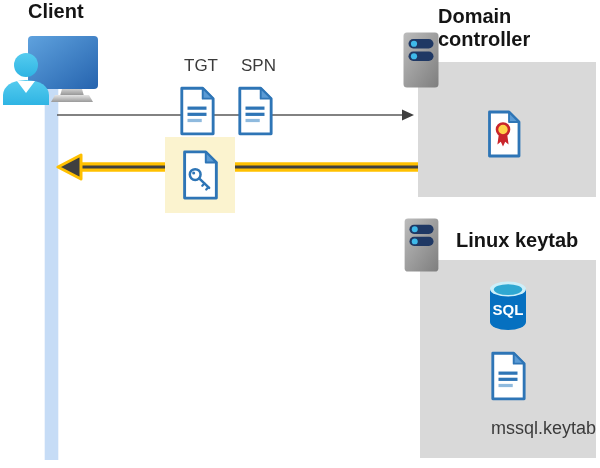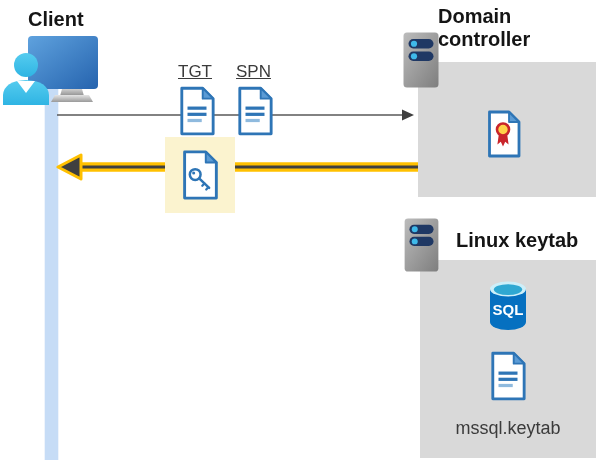--- a/index.html
+++ b/index.html
@@ -14,22 +14,22 @@
     left:44px;top:78px;width:13px;height:382px;
     background:#C6DCF6;border-left:1px solid #eef4fc;border-right:1px solid #eef4fc;
   }
   .gray-box{background:#D9D9D9;}
   .dc-box{left:418px;top:62px;width:178px;height:135px;}
   .linux-box{left:420px;top:260px;width:176px;height:198px;}
   .pale-box{
     left:165px;top:137px;width:70px;height:76px;background:#FBF3CF;
     display:flex;align-items:center;justify-content:center;
   }
-  .ticket-label{width:40px;text-align:left;top:62px;text-decoration:underline;}
-  .keytab-label{left:420px;top:418px;width:176px;text-align:center;font-size:18px;color:#3b3b3b;}
+  .ticket-label{width:40px;text-align:right;top:56px;}
+  .keytab-label{left:420px;top:418px;width:176px;text-align:right;font-size:18px;color:#3b3b3b;}
 </style>
 </head>
 <body>
 
 <div class="stage">
 
   <div class="abs lifeline"></div>
 
   <div class="abs gray-box dc-box"></div>
   <div class="abs gray-box linux-box"></div>
@@ -69,21 +69,21 @@
   </svg>
 
   <svg class="abs" style="left:236px;top:86px;" width="38" height="50" viewBox="0 0 40 52">
     <path d="M4 2 L26 2 L37 13 L37 50 L4 50 Z" fill="#ffffff" stroke="#2E75B6" stroke-width="3" stroke-linejoin="round"></path>
     <path d="M26 2 L26 13 L37 13 Z" fill="#5B9BD5" stroke="#2E75B6" stroke-width="2" stroke-linejoin="round"></path>
     <line x1="10" y1="23" x2="30" y2="23" stroke="#2E75B6" stroke-width="3.4"></line>
     <line x1="10" y1="29.5" x2="30" y2="29.5" stroke="#2E75B6" stroke-width="3.4"></line>
     <line x1="10" y1="36" x2="25" y2="36" stroke="#8FBADE" stroke-width="3.4"></line>
   </svg>
 
-  <div class="abs title" style="left:28px;top:8px;">Client</div>
+  <div class="abs title" style="left:28px;top:0;">Client</div>
 
   <svg class="abs" style="left:2px;top:34px;" width="100" height="74" viewBox="0 0 100 74">
     <defs>
       <linearGradient id="monGrad" x1="0" y1="0" x2="1" y2="1">
         <stop offset="0" stop-color="#5FA2DE"></stop>
           <stop offset="1" stop-color="#2563AE"></stop>
       </linearGradient>
       <linearGradient id="standGrad" x1="0" y1="0" x2="0" y2="1">
         <stop offset="0" stop-color="#CFCFCF"></stop>
           <stop offset="1" stop-color="#8F8F8F"></stop>

